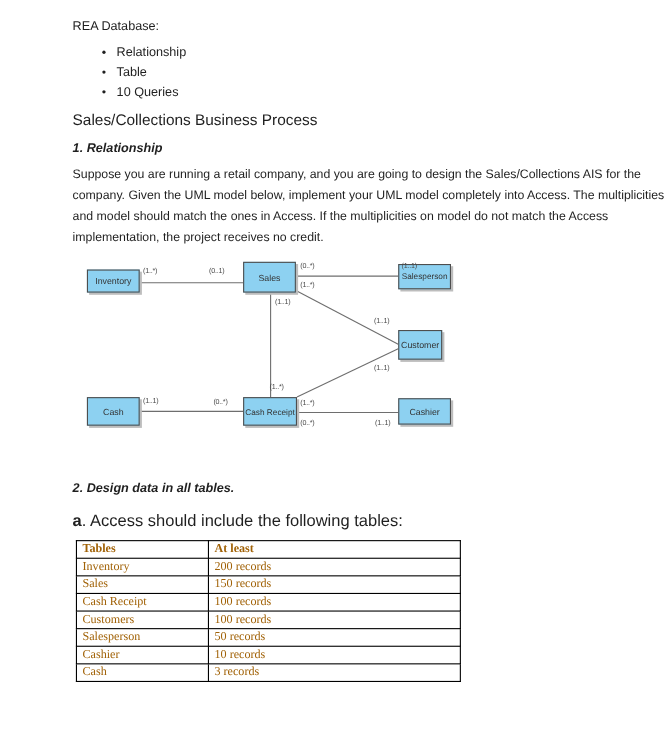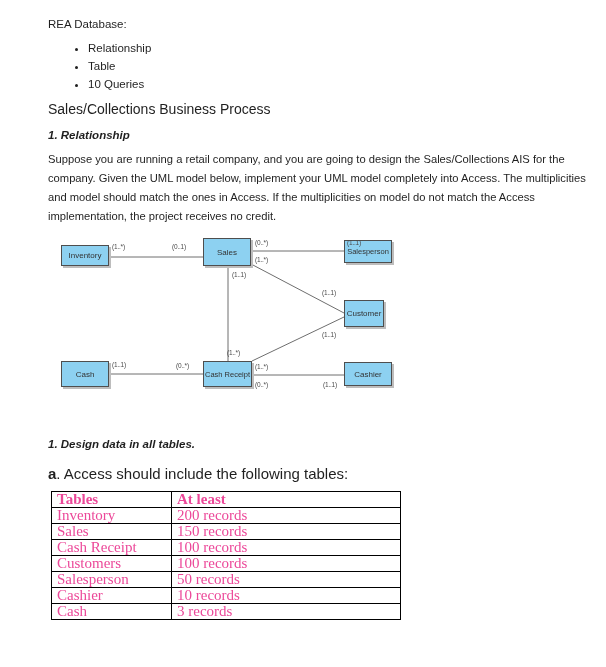--- a/index.html
+++ b/index.html
@@ -4,21 +4,21 @@
 <style>
   html,body{margin:0;padding:0;}
   body{
     width:606px;height:667px;
     background:#ffffff;
     font-family:"Liberation Sans", sans-serif;
     color:#1f1f1f;
     overflow:hidden;
     position:relative;
   }
-  .page{padding:16px 40px 0 48px;}
+  .page{padding:16px 40px 0 66px;}
   .doc-title{font-size:11.5px; margin:2px 0 10px 0; font-weight:normal;}
   ul.req-list{margin:0 0 8px 0; padding-left:40px; list-style:disc;}
   ul.req-list li{font-size:11.5px; line-height:17px; margin:0 0 1px 0;}
   .subtitle{font-size:14px; margin:6px 0 0 0;}
   .h-bold{font-size:11.5px; font-weight:bold; margin:12px 0 0 0;font-style:italic;}
   .para{font-size:11.2px; line-height:19px; width:540px; margin:9px 0 0 0;}
 
   
   .diagram{position:relative; width:606px; height:198px; margin:4px 0 0 -42px;}
   .diagram svg{position:absolute; left:0; top:0;}
@@ -39,21 +39,21 @@
     letter-spacing:-0.2px;
   }
 
   
   .sec2{margin-top:10px;}
   .a-line{font-size:15px; margin:15px 0 9px 0;}
   table.rec-table{
     border-collapse:collapse;
     margin-left:3px;
     font-family:"Liberation Serif", serif;
-    font-size:15px; color:#ec4899;
+    font-size:11px; color:#a16207;
     width:350px;
   }
   table.rec-table td, table.rec-table th{
     border:1px solid #000;
     padding:0 4px 1px 5px;
     text-align:left;
     height:14px;
     line-height:14px;
     font-weight:normal;
   }
@@ -109,21 +109,21 @@
     <span class="mult" style="left:221px; top:119px;">(1..*)</span>
     <span class="mult" style="left:106px; top:131px;">(1..1)</span>
     <span class="mult" style="left:170px; top:132px;">(0..*)</span>
     <span class="mult" style="left:316px; top:101px;">(1..1)</span>
     <span class="mult" style="left:249px; top:133px;">(1..*)</span>
     <span class="mult" style="left:249px; top:151px;">(0..*)</span>
     <span class="mult" style="left:317px; top:151px;">(1..1)</span>
   </div>
 
   <div class="sec2">
-    <div class="h-bold" style="margin-top:6px;">1. Design data in all tables.</div>
+    <div class="h-bold" style="margin-top:6px;">2. Design data in all tables.</div>
 
     <div class="a-line"><b>a</b><span>. Access should include the following tables:</span></div>
 
     <table class="rec-table">
       <tbody>
           <tr>
         <th>Tables</th>
         <th>At least</th>
       </tr>
       <tr>

